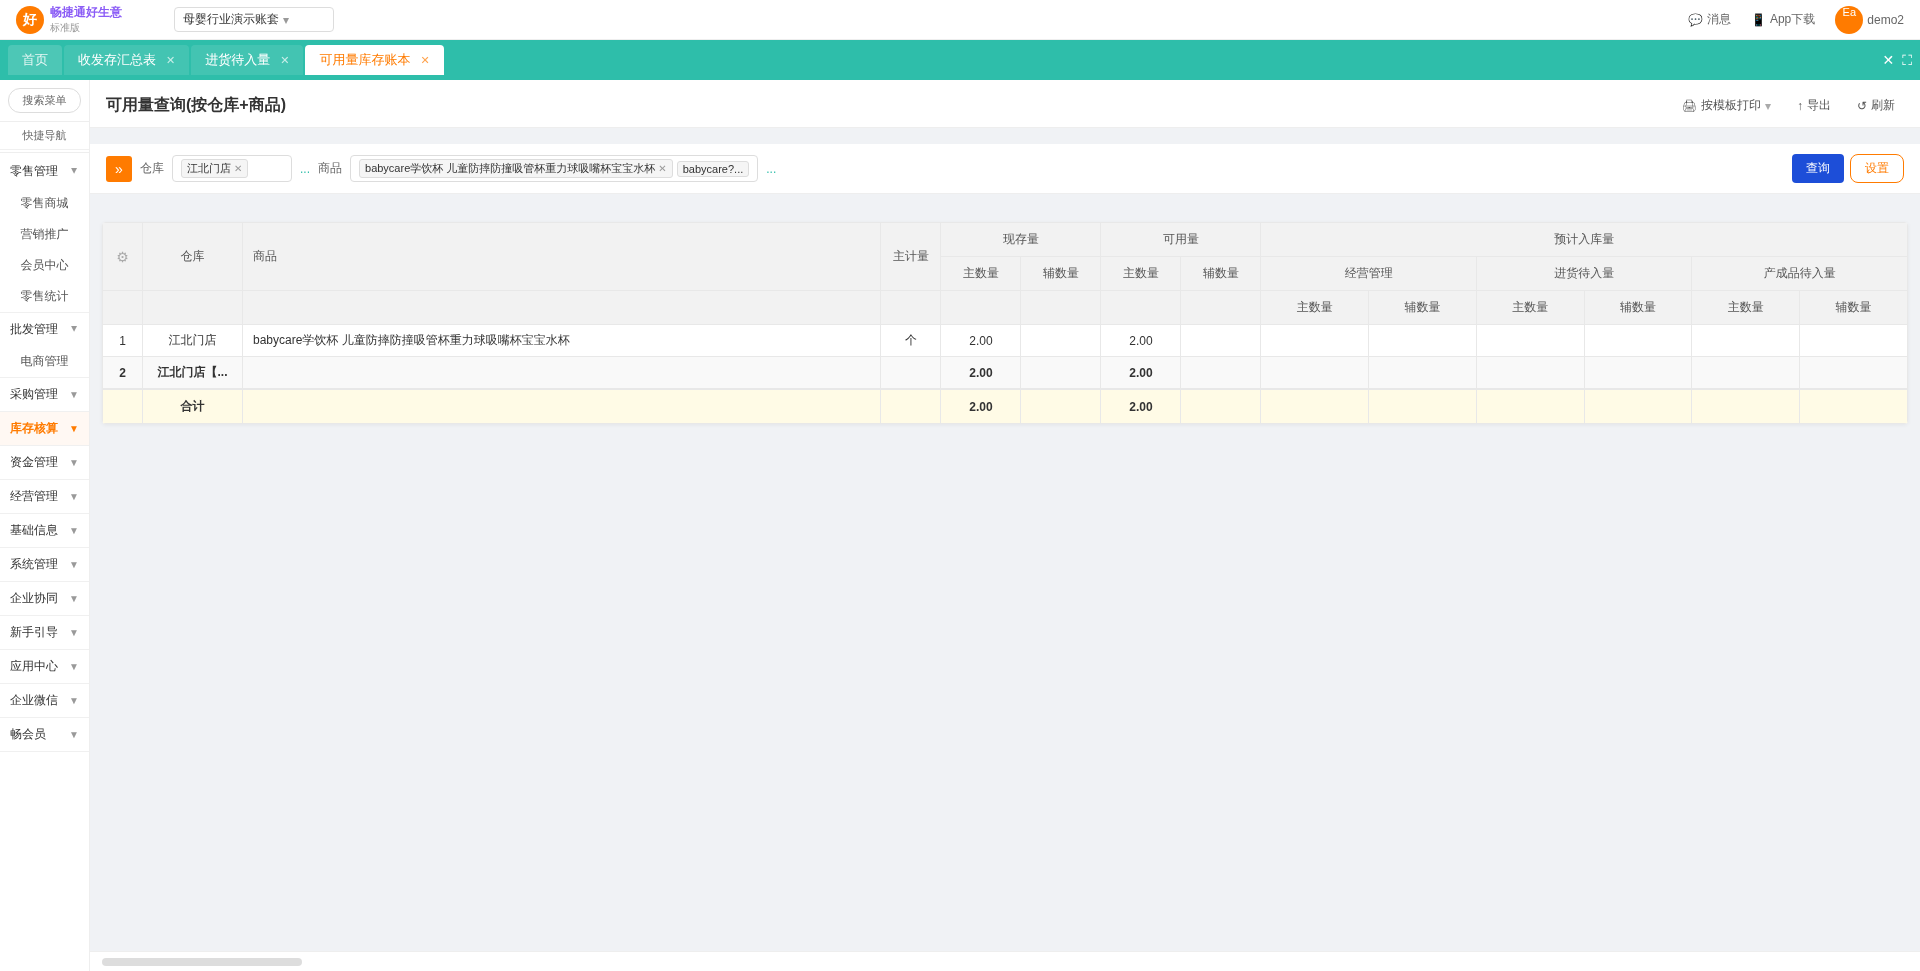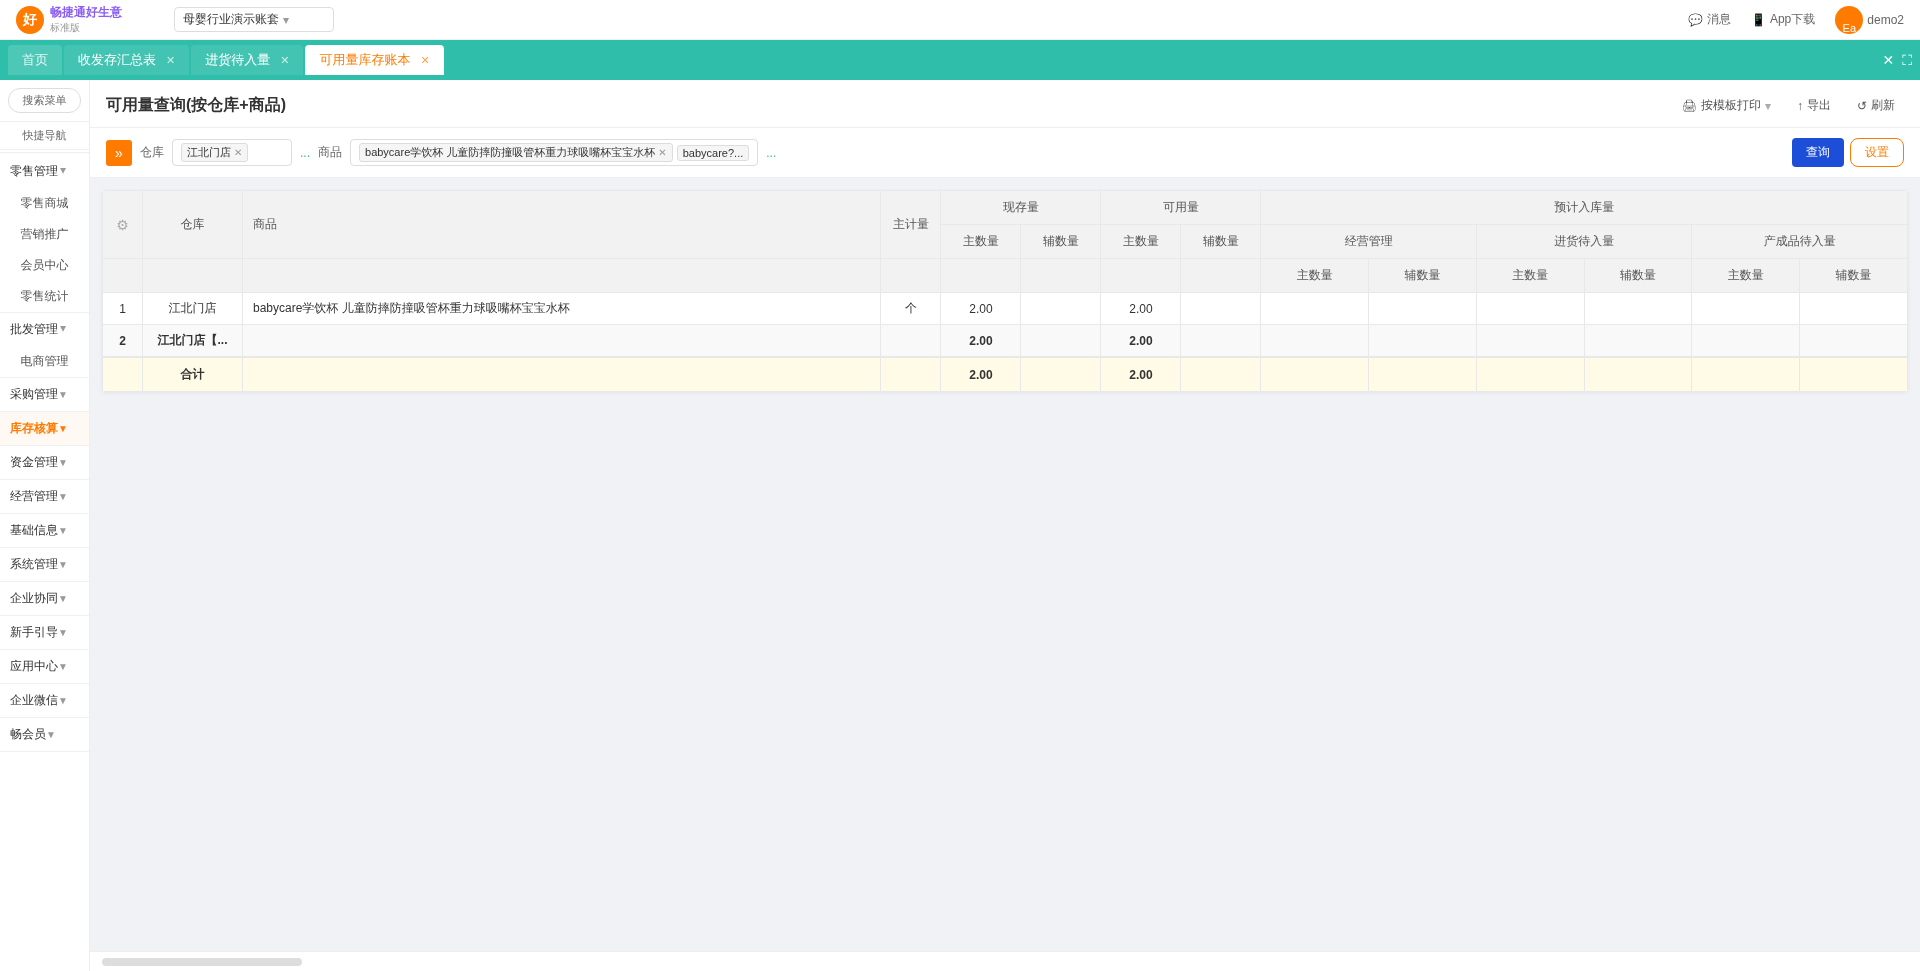--- a/index.html
+++ b/index.html
@@ -6,46 +6,46 @@
     body { font-family: 'Microsoft YaHei', Arial, sans-serif; font-size: 12px; background: #f5f5f5; color: #333; width: 1920px; min-height: 971px; overflow-x: hidden; }
 
     
     .top-bar { height: 40px; background: #fff; display: flex; align-items: center; justify-content: space-between; padding: 0 16px; border-bottom: 1px solid #eee; }
     .top-bar-left { display: flex; align-items: center; gap: 8px; }
     .logo-area { display: flex; align-items: center; gap: 6px; }
     .logo-icon { width: 28px; height: 28px; background: #ff7b00; border-radius: 50%; display: flex; align-items: center; justify-content: center; color: #fff; font-size: 14px; font-weight: bold; }
     .company-select { display: flex; align-items: center; gap: 4px; font-size: 12px; color: #333; background: #fff; border: 1px solid #ddd; border-radius: 4px; padding: 3px 8px; cursor: pointer; min-width: 160px; margin-left: 44px; }
     .top-bar-right { display: flex; align-items: center; gap: 20px; }
     .top-btn { display: flex; align-items: center; gap: 4px; font-size: 12px; color: #666; cursor: pointer; }
-    .avatar { width: 28px; height: 28px; border-radius: 50%; background: #ff7b00; display: flex; align-items: flex-end; justify-content: center; color: #fff; font-size: 11px; overflow: hidden; }
+    .avatar { width: 28px; height: 28px; border-radius: 50%; background: #ff7b00; display: flex; align-items: flex-start; justify-content: center; color: #fff; font-size: 11px; overflow: hidden; }
 
     
     .nav-tabs { height: 40px; background: #2ebeaa; display: flex; align-items: center; padding: 0 8px; gap: 2px; }
     .nav-tab { height: 30px; padding: 0 14px; border-radius: 4px 4px 0 0; display: flex; align-items: center; gap: 6px; font-size: 13px; cursor: pointer; color: rgba(255,255,255,0.85); }
     .nav-tab.home { background: rgba(255,255,255,0.15); }
     .nav-tab.active { background: #fff; color: #ff7b00; font-weight: 500; }
     .nav-tab.inactive { background: rgba(255,255,255,0.1); color: #fff; }
     .nav-tab .close-x { font-size: 11px; opacity: 0.7; margin-left: 4px; }
     .nav-tab-spacer { flex: 1; }
     .nav-tab-actions { display: flex; align-items: center; gap: 8px; color: #fff; }
 
     
     .main-layout { display: flex; height: calc(971px - 40px - 40px); }
 
     
     .sidebar { width: 90px; background: #fff; border-right: 1px solid #eee; display: flex; flex-direction: column; overflow-y: auto; }
     .sidebar-search { padding: 8px; border-bottom: 1px solid #eee; }
     .sidebar-search-btn { width: 100%; background: none; border: 1px solid #ddd; border-radius: 12px; padding: 4px 12px; font-size: 11px; color: #666; cursor: pointer; text-align: center; }
     .sidebar-nav-btn { padding: 6px 8px; font-size: 11px; color: #666; cursor: pointer; text-align: center; border-bottom: 1px solid #f0f0f0; }
     .sidebar-group { border-bottom: 1px solid #f0f0f0; }
-    .sidebar-group-header { padding: 8px 10px; font-size: 12px; color: #333; display: flex; align-items: center; cursor: pointer; }
+    .sidebar-group-header { padding: 8px 10px; font-size: 12px; color: #333; display: flex; align-items: center; justify-content: space-between; cursor: pointer; }
     .sidebar-item { padding: 7px 10px; font-size: 12px; color: #555; cursor: pointer; text-align: center; }
 
     
-    .content { flex: 1; display: flex; flex-direction: column; overflow: hidden; background: #f0f2f5; }
+    .content { flex: 1; display: flex; flex-direction: column; overflow: hidden; background: #f0f2f5; gap: 16px; }
     .content-header { background: #fff; padding: 12px 16px 8px; border-bottom: 1px solid #eee; display: flex; align-items: center; justify-content: space-between; }
     .page-title { font-size: 16px; font-weight: 600; color: #333; }
     .header-actions { display: flex; align-items: center; gap: 8px; }
     .header-btn { display: flex; align-items: center; gap: 4px; font-size: 12px; color: #555; cursor: pointer; padding: 4px 8px; border-radius: 3px; border: 1px solid transparent; }
 
     
     .filter-area { background: #fff; padding: 10px 16px; border-bottom: 1px solid #eee; display: flex; align-items: center; gap: 8px; }
     .filter-toggle { width: 26px; height: 26px; background: #ff7b00; color: #fff; display: flex; align-items: center; justify-content: center; border-radius: 3px; cursor: pointer; font-size: 14px; }
     .filter-label { font-size: 12px; color: #666; }
     .filter-tag-input { display: flex; align-items: center; gap: 4px; border: 1px solid #ddd; border-radius: 4px; padding: 3px 8px; min-width: 120px; background: #fff; }

